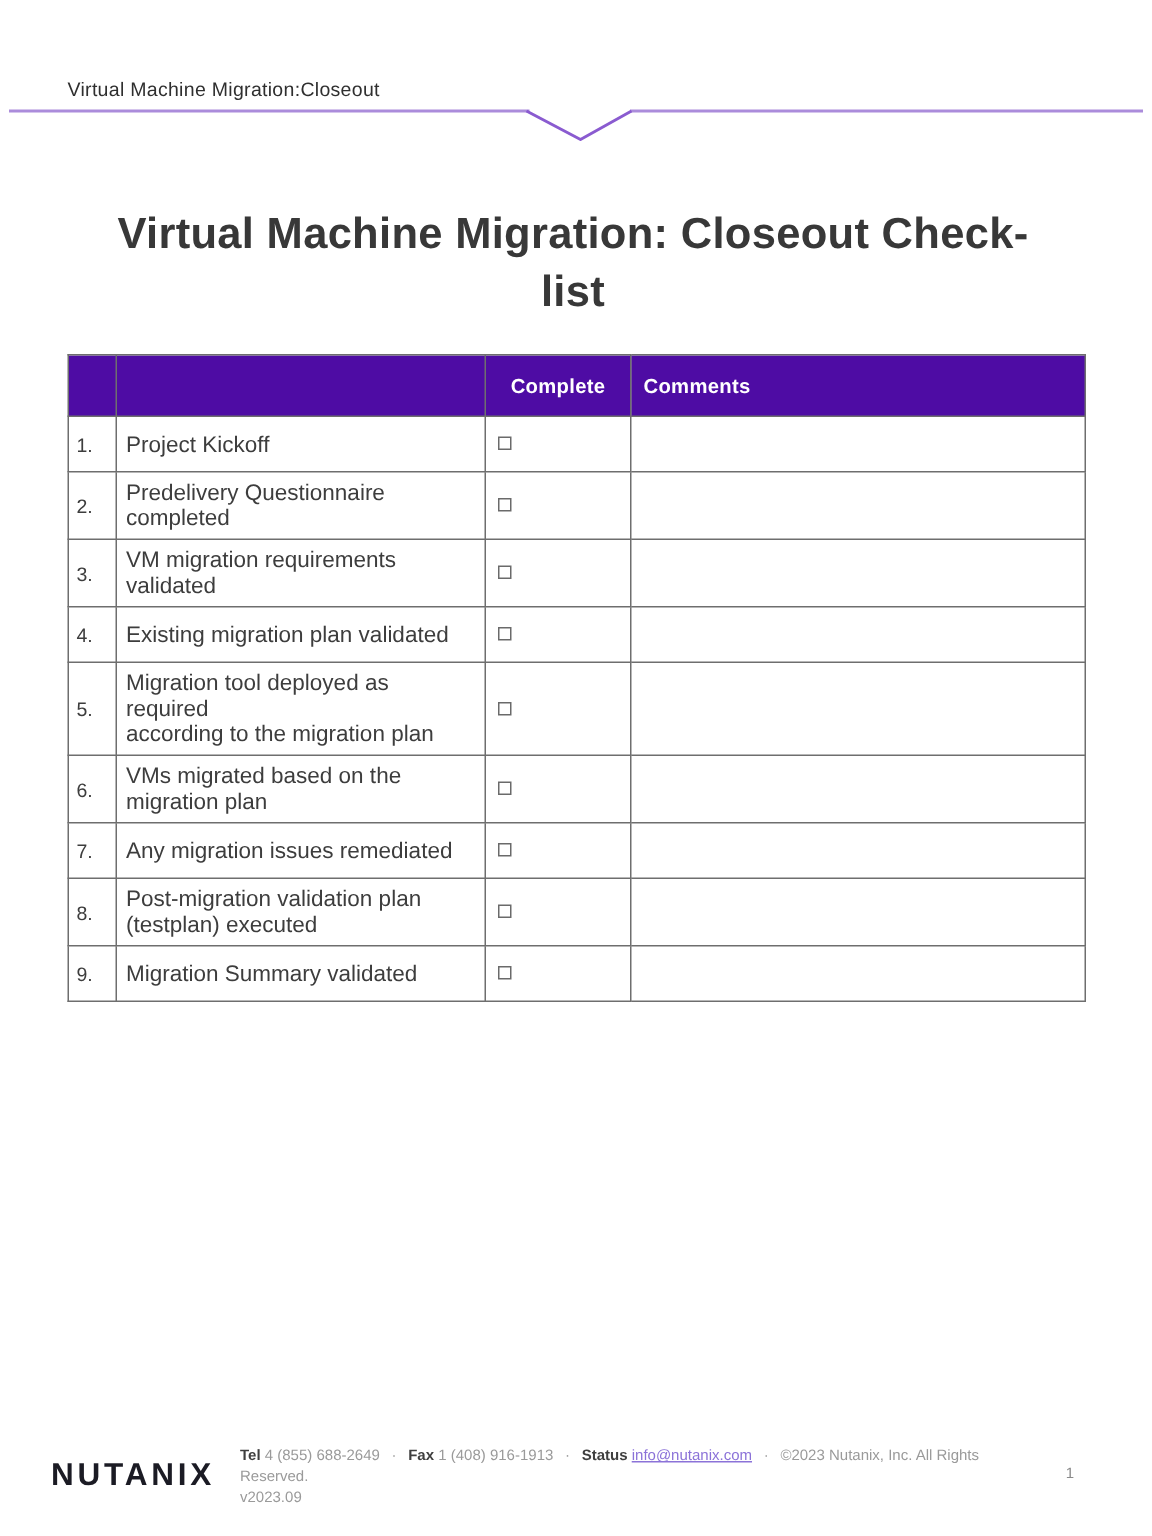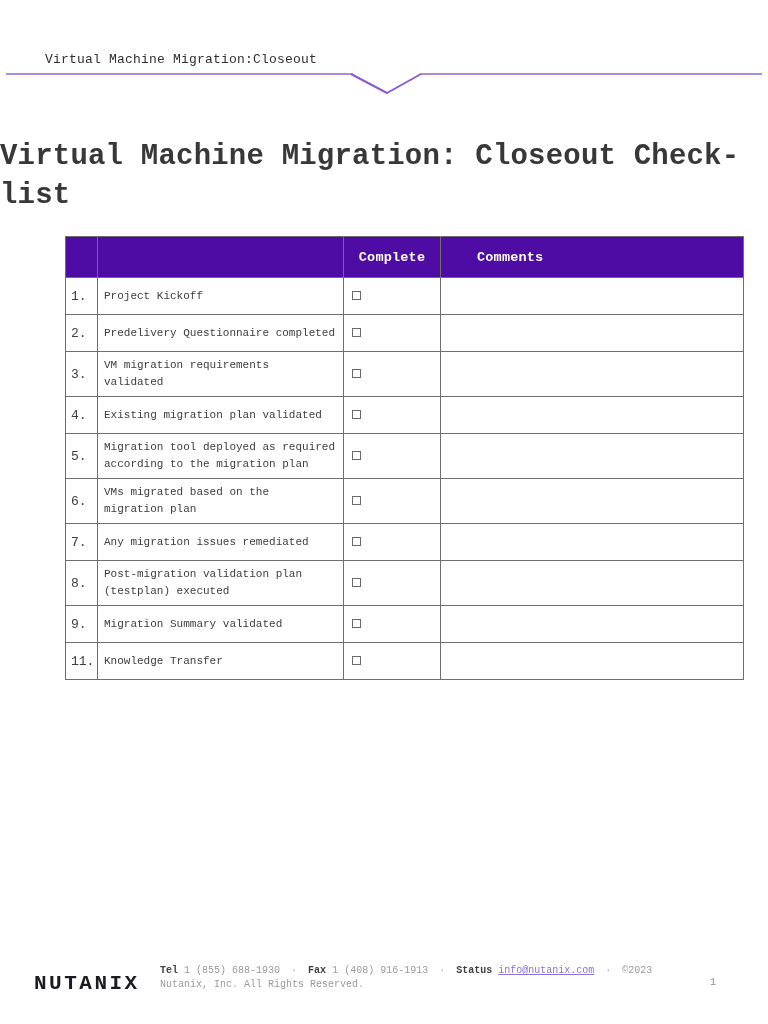--- a/index.html
+++ b/index.html
@@ -8,45 +8,45 @@
     --chevron:#8a5bd0;
     --link:#8b72d8;
     --border:#6e6e6e;
     --ink:#3d3d3d;
     --footer-gray:#9a9a9a;
     --footer-label:#3f3f3f;
   }
   *{margin:0;padding:0;box-sizing:border-box;}
   html,body{width:768px;height:1024px;background:#ffffff;
     font-family:"Liberation Sans", sans-serif;}
-  .page{position:relative;width:764px;height:1024px;background:#fff;overflow:hidden;font-family:Liberation Mono, monospace;}
+  .page{position:relative;width:764px;height:1024px;background:#fff;overflow:hidden;}
 
   
   .breadcrumb{position:absolute;left:45px;top:52px;font-size:13px;color:#2f2f2f;letter-spacing:.2px;}
   .divider-svg{position:absolute;left:0;top:72px;width:768px;height:26px;display:block;}
 
   
-  .doc-title{position:absolute;left:0;right:0;top:137px;
+  .doc-title{position:absolute;left:0;right:0;top:137px;text-align:center;
     font-size:29px;font-weight:600;color:#383838;line-height:39px;white-space:pre-line;letter-spacing:.2px;}
 
   
-  .checklist{position:absolute;left:45px;top:236px;width:678px;border-collapse:collapse;table-layout:fixed;margin-left:20px;}
+  .checklist{position:absolute;left:45px;top:236px;width:678px;border-collapse:collapse;table-layout:fixed;}
   .checklist col.c-num{width:32px;}
   .checklist col.c-task{width:246px;}
   .checklist col.c-complete{width:97px;}
   .checklist col.c-comments{width:303px;}
   .checklist th,.checklist td{border:1px solid var(--border);vertical-align:middle;}
   .checklist thead tr{height:41px;}
   .checklist thead th{background:var(--accent);color:#ffffff;font-size:13.5px;font-weight:700;letter-spacing:.2px;}
   .checklist thead th.h-complete{text-align:center;}
-  .checklist thead th.h-comments{text-align:left;padding-left:36px;}
+  .checklist thead th.h-comments{text-align:left;padding-left:8px;}
   .checklist tbody tr{height:37px;}
   .checklist tbody tr.tall{height:53px;}
   .checklist td.num-cell{padding-left:5px;font-size:13px;color:var(--ink);}
-  .checklist td.task-cell{padding:5px 6px;font-size:11px;color:var(--ink);line-height:17px;white-space:pre-line;}
+  .checklist td.task-cell{padding:5px 6px;font-size:15px;color:var(--ink);line-height:17px;white-space:pre-line;}
   .checklist tr.tall td.task-cell{vertical-align:top;padding-top:7px;}
   .checklist td.complete-cell{padding-left:8px;}
   .checkbox{display:inline-block;width:9px;height:9px;border:1px solid #6a6a6a;background:#fff;vertical-align:middle;}
 
   
   .footer-logo{position:absolute;left:34px;top:972px;font-size:21px;font-weight:800;
     color:#1b1b24;letter-spacing:2.5px;}
   .footer-info{position:absolute;left:160px;top:964px;width:520px;font-size:10px;
     color:var(--footer-gray);line-height:14px;}
   .footer-info b{color:var(--footer-label);font-weight:700;}
@@ -154,43 +154,36 @@
       <td class="comments-cell"></td>
     </tr>
         <tr>
       <td class="num-cell">9.</td>
       <td class="task-cell">Migration Summary validated</td>
       <td class="complete-cell">
         <span class="checkbox"></span>
       </td>
       <td class="comments-cell"></td>
     </tr>
-        <tr>
-      <td class="num-cell">11.</td>
-      <td class="task-cell">Knowledge Transfer</td>
-      <td class="complete-cell">
-        <span class="checkbox"></span>
-      </td>
-      <td class="comments-cell"></td>
-    </tr>
       </tbody>
   </table>
 
   <div class="footer-logo">NUTANIX</div>
 
   <div class="footer-info">
     <div>
       <b>Tel</b>
-      <span>1 (855) 688-1930</span>
+      <span>4 (855) 688-2649</span>
       <span class="footer-sep">·</span>
       <b>Fax</b>
       <span>1 (408) 916-1913</span>
       <span class="footer-sep">·</span>
       <b>Status</b>
       <span class="email-link">info@nutanix.com</span>
       <span class="footer-sep">·</span>
       <span>©2023 Nutanix, Inc. All Rights Reserved.</span>
     </div>
+    <div>v2023.09</div>
   </div>
 
   <div class="page-number">1</div>
 
 </div>
 
 </body></html>

